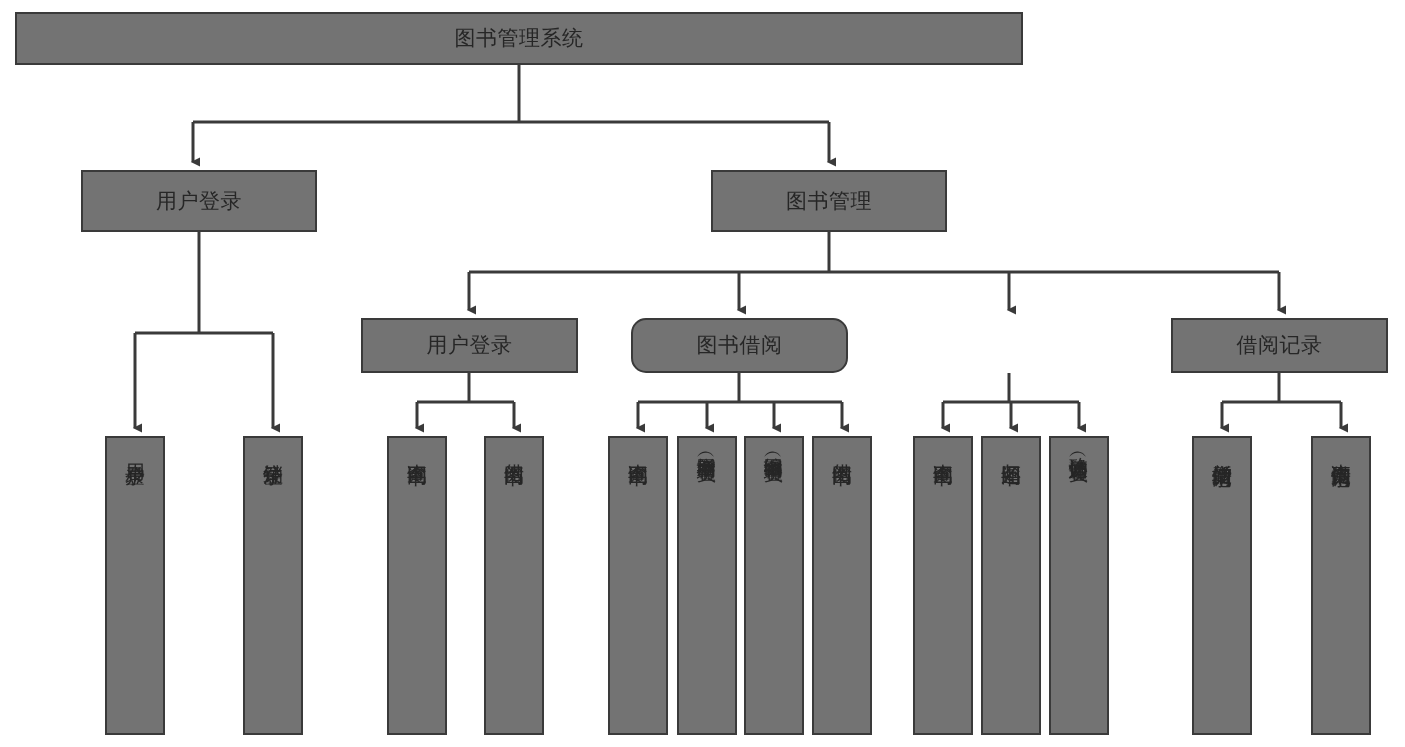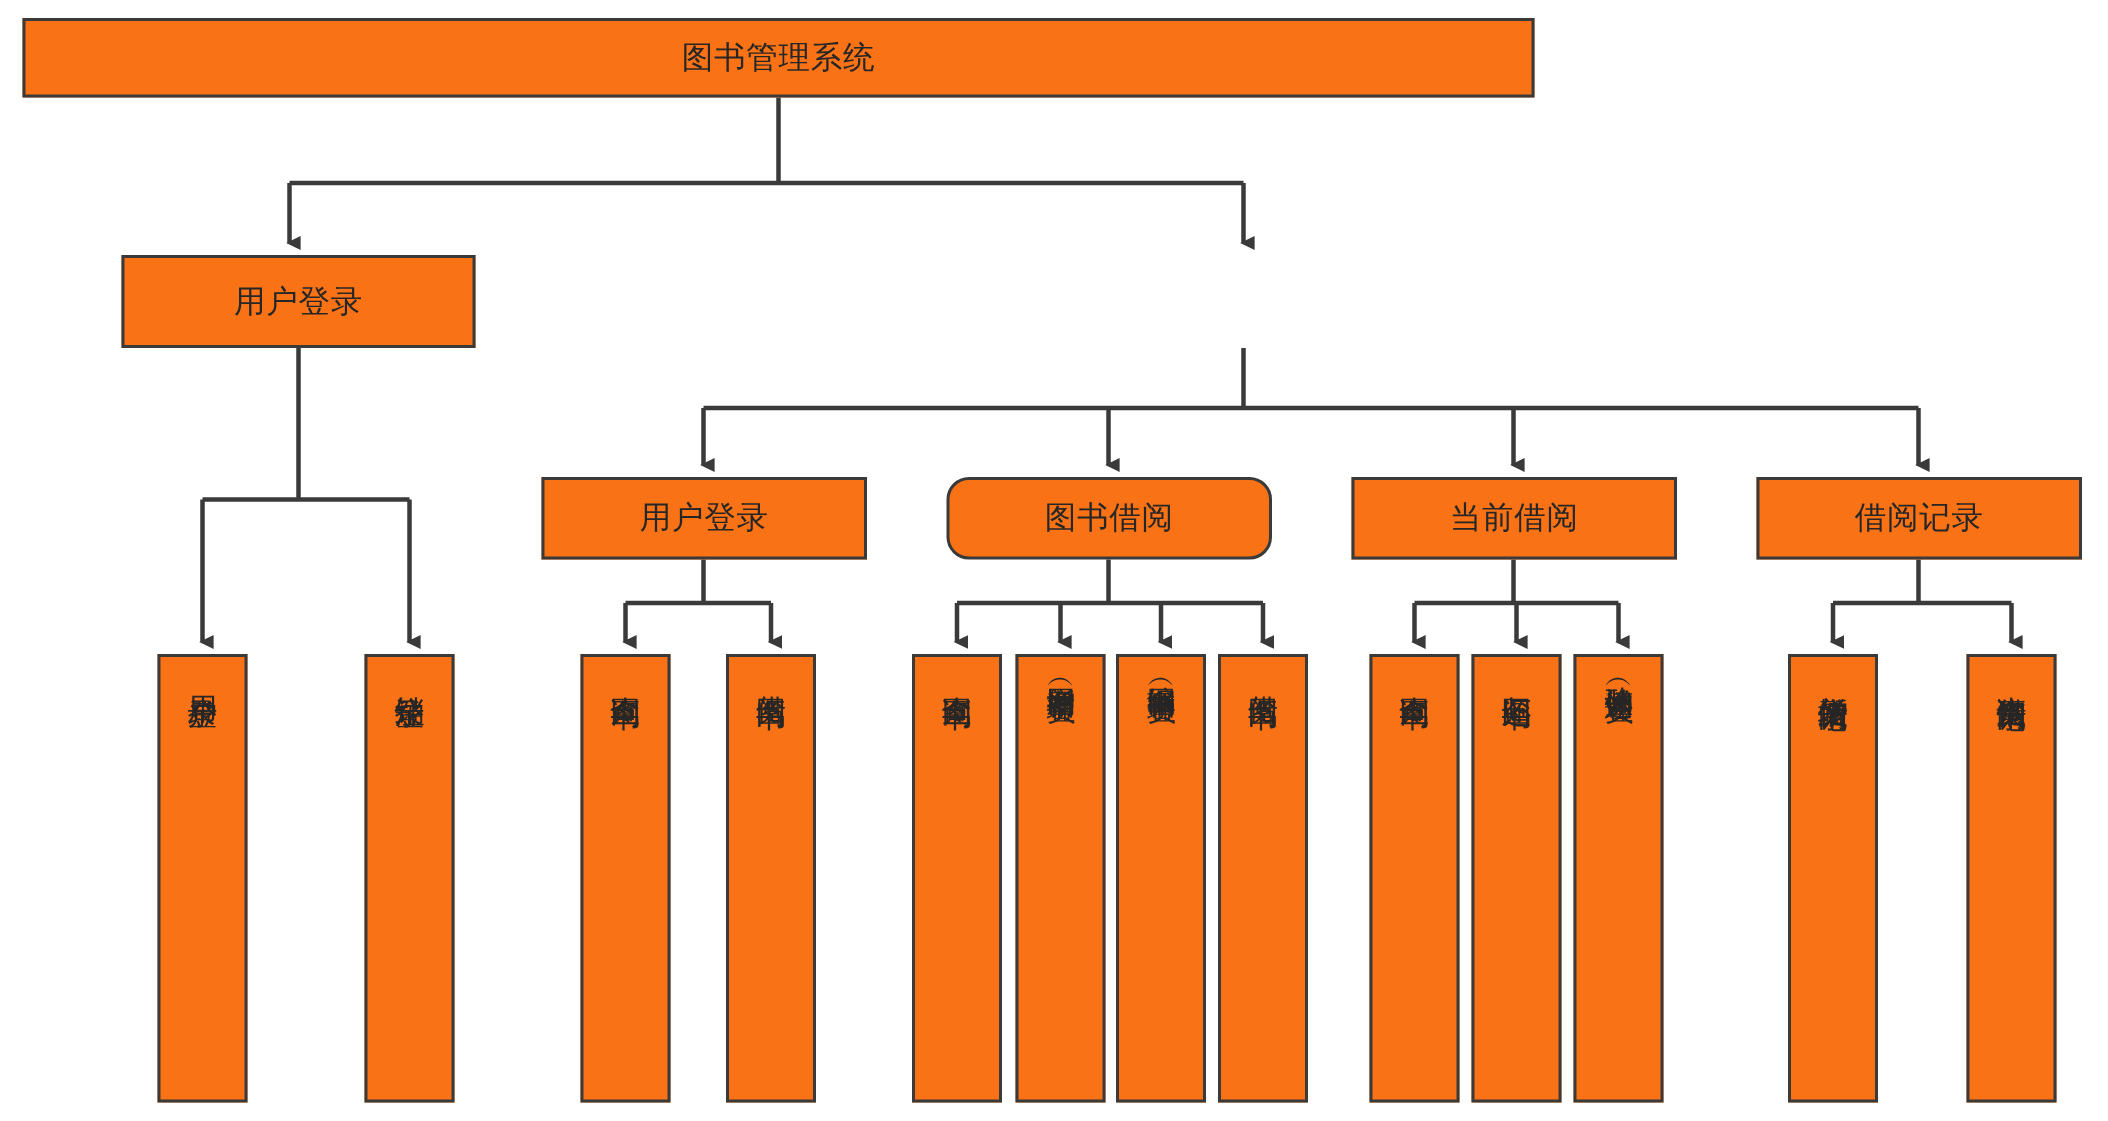--- a/index.html
+++ b/index.html
@@ -21,21 +21,21 @@
     left: 0;
     top: 0;
     width: 1405px;
     height: 747px;
     pointer-events: none;
   }
   .node {
     position: absolute;
     box-sizing: border-box;
     border: 2.5px solid #3a3a3a;
-    background: #f97316;
+    background: #737373;
     display: flex;
     align-items: center;
     justify-content: center;
     color: #262626;
   }
   .node-h .label {
     font-size: 21px;
     line-height: 1.15;
     letter-spacing: 0.5px;
     white-space: nowrap;
@@ -126,29 +126,29 @@
     </g>
   </svg>
 
   <div class="node node-h" style="left:15px; top:12px; width:1008px; height:53px;">
     <span class="label">图书管理系统</span>
   </div>
 
   <div class="node node-h" style="left:81px; top:170px; width:236px; height:62px;">
     <span class="label">用户登录</span>
   </div>
+  <div class="node node-h" style="left:711px; top:170px; width:236px; height:62px;">
+    <span class="label">图书管理</span>
+  </div>
 
   <div class="node node-h" style="left:361px; top:318px; width:217px; height:55px;">
     <span class="label">用户登录</span>
   </div>
   <div class="node node-h" style="left:631px; top:318px; width:217px; height:55px;border-radius:15px;">
     <span class="label">图书借阅</span>
-  </div>
-  <div class="node node-h" style="left:901px; top:318px; width:217px; height:55px;">
-    <span class="label">当前借阅</span>
   </div>
   <div class="node node-h" style="left:1171px; top:318px; width:217px; height:55px;">
     <span class="label">借阅记录</span>
   </div>
 
   <div class="node node-v" style="left:105px; top:436px; width:60px; height:299px;">
     <span class="label">用户登录</span>
   </div>
   <div class="node node-v" style="left:243px; top:436px; width:60px; height:299px;">
     <span class="label">注销登录</span>

